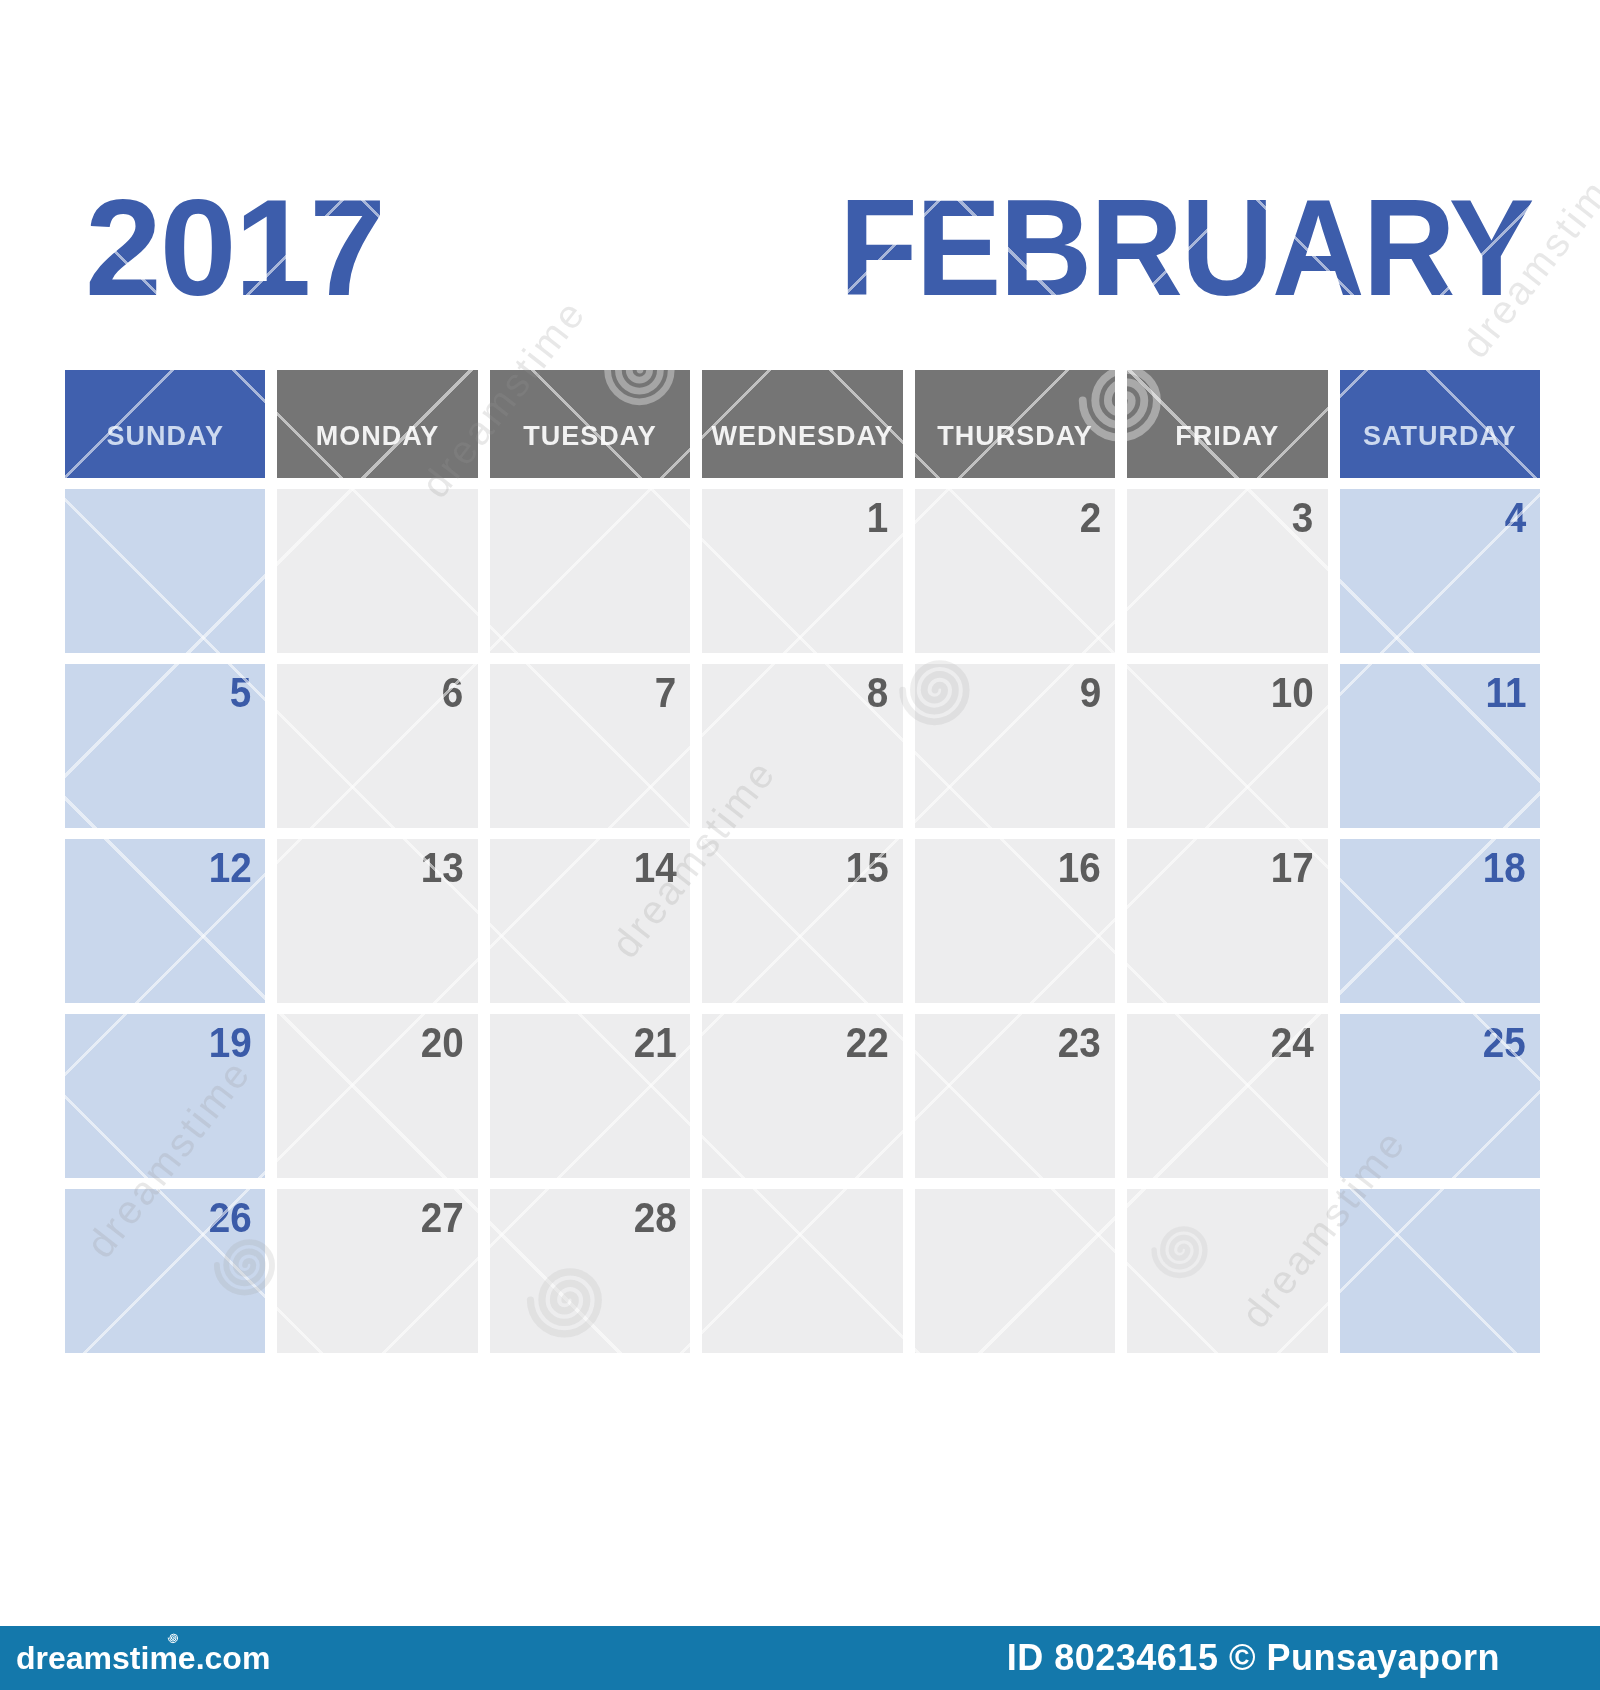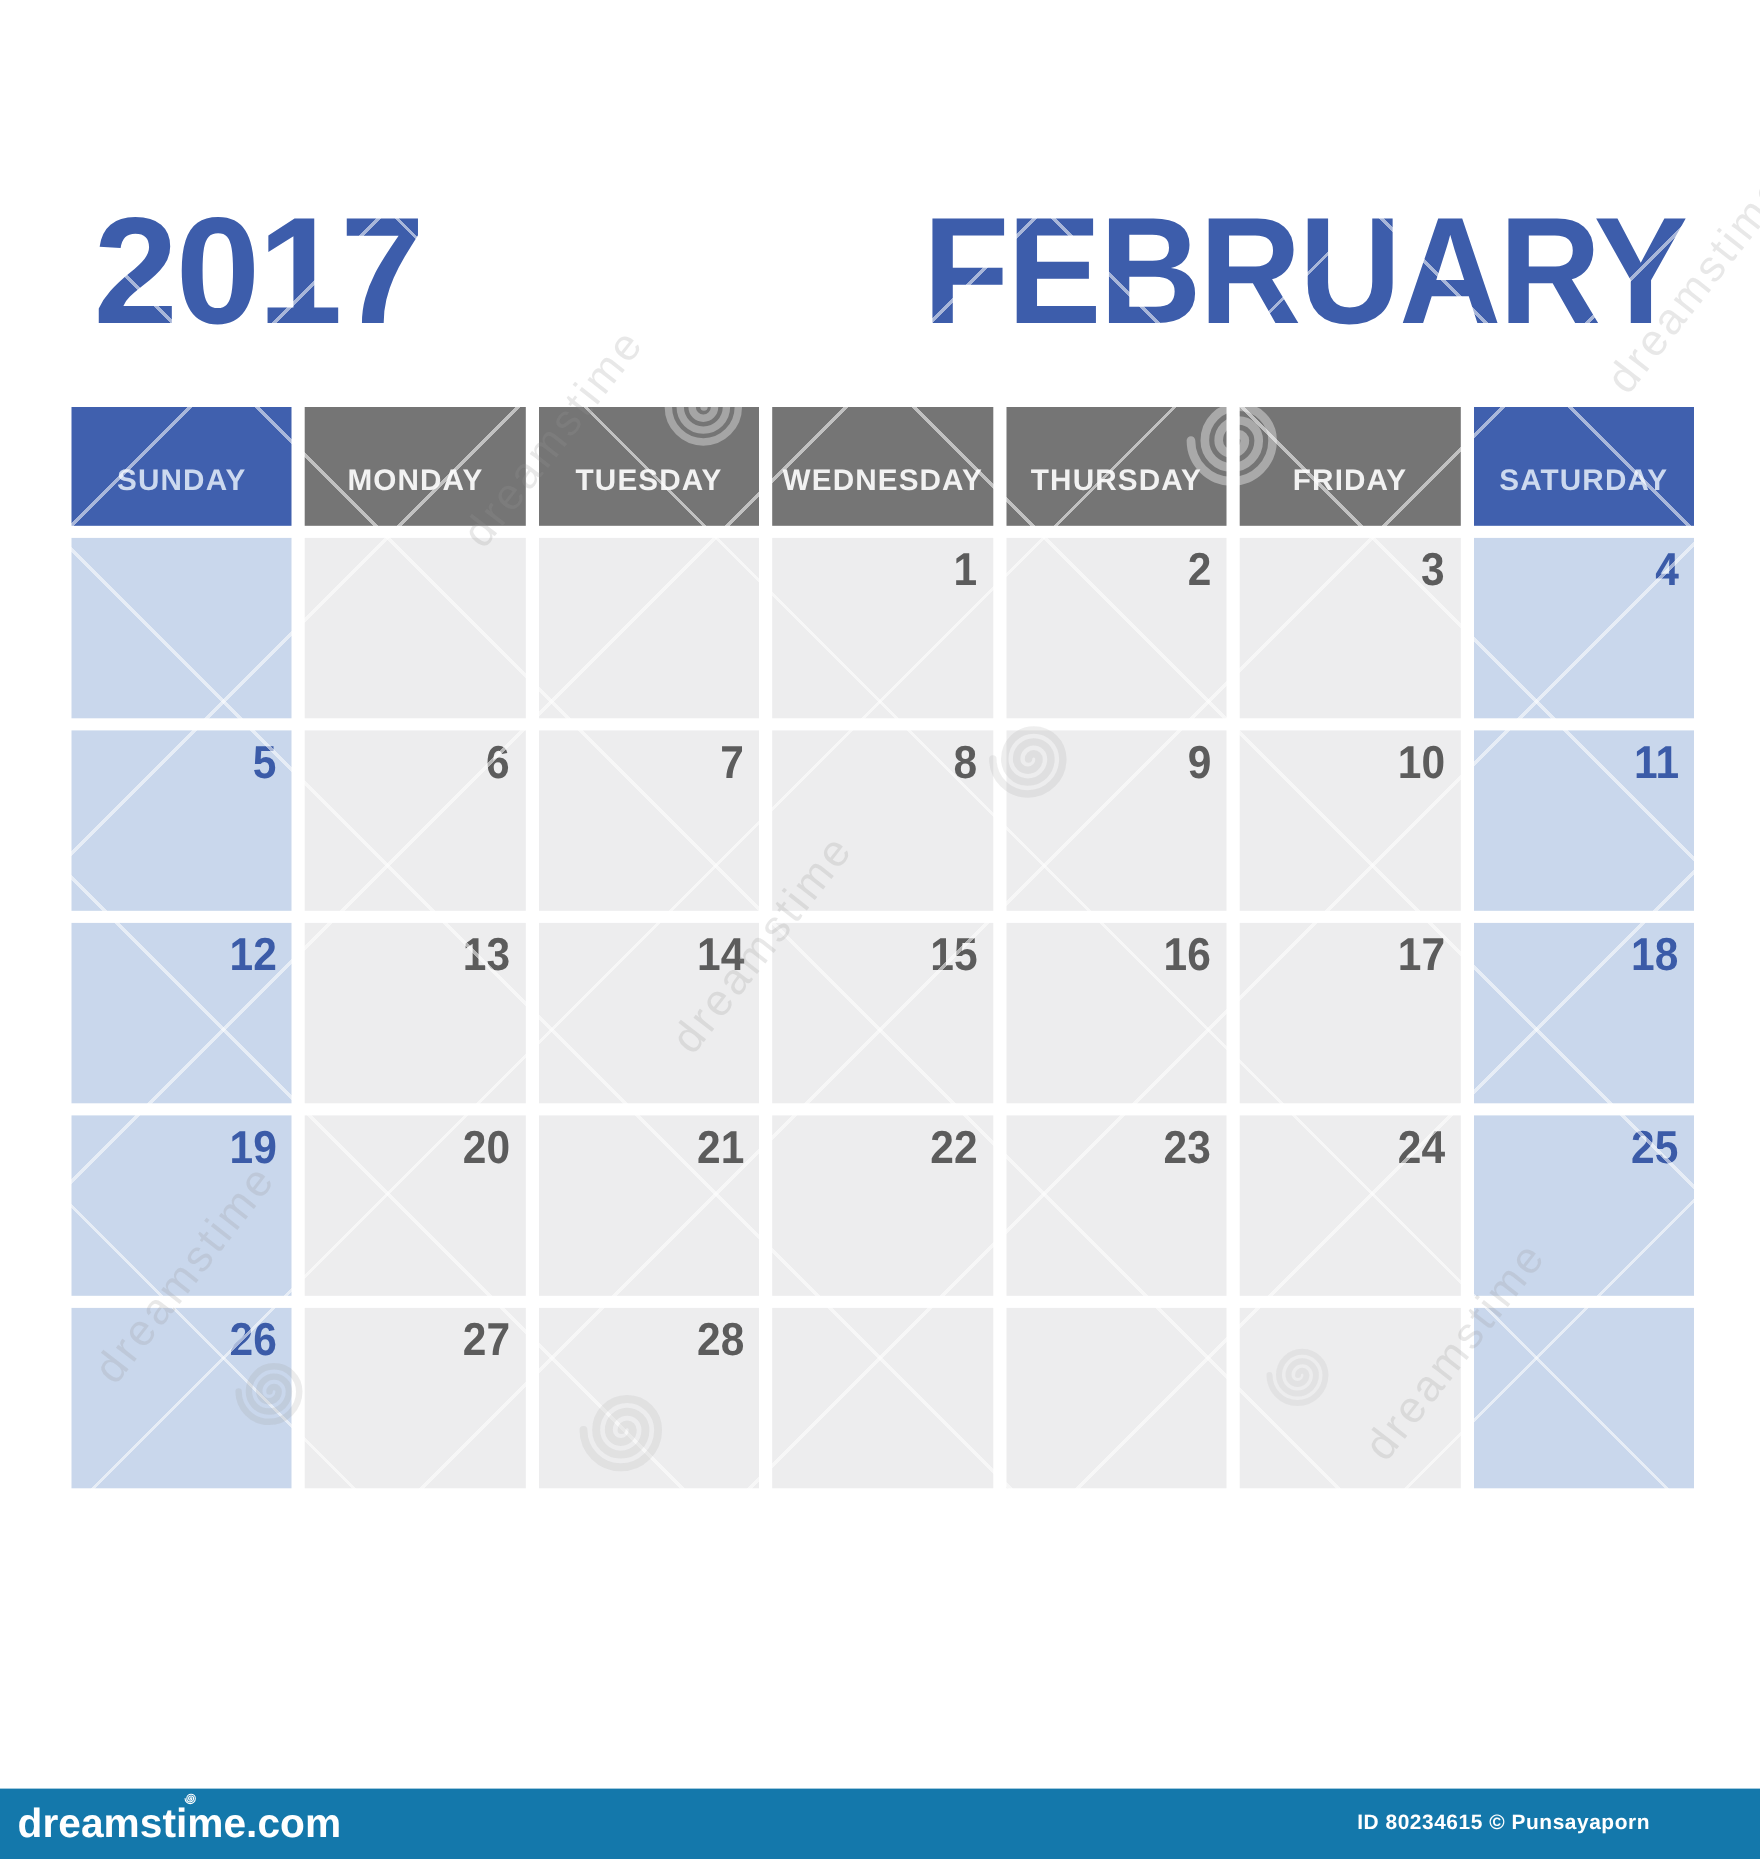--- a/index.html
+++ b/index.html
@@ -78,29 +78,29 @@
 
   
   .footer{
     position:absolute;left:0;right:0;bottom:0;height:64px;
     background:var(--footer-bg);
     display:flex;align-items:center;justify-content:space-between;
     z-index:5;
   }
   .logo{
     position:relative;margin-left:16px;
-    color:#fff;font-size:37px;font-weight:700;letter-spacing:0;
+    color:#fff;font-size:32px;font-weight:700;letter-spacing:0;
   }
   .logo-spiral{
     position:absolute;left:146px;top:-13px;width:22px;height:22px;
     color:#fff;
   }
   .credit{
     margin-right:100px;
-    color:#fff;font-size:19px;font-weight:700;letter-spacing:.5px;
+    color:#fff;font-size:36px;font-weight:700;letter-spacing:.5px;
   }
 </style>
 </head>
 <body>
 
 <svg width="0" height="0" style="position:absolute">
   <defs>
     <path id="sym-spiral" d="M50 50 a3.2 3.2 0 0 1 6.4 0 a6.8 6.8 0 0 1 -13.6 0 a10.4 10.4 0 0 1 20.8 0 a14 14 0 0 1 -28 0 a17.6 17.6 0 0 1 35.2 0 a21.2 21.2 0 0 1 -42.4 0" fill="none" stroke="currentColor" stroke-width="4.5" stroke-linecap="round"></path>
   </defs>
 </svg>

